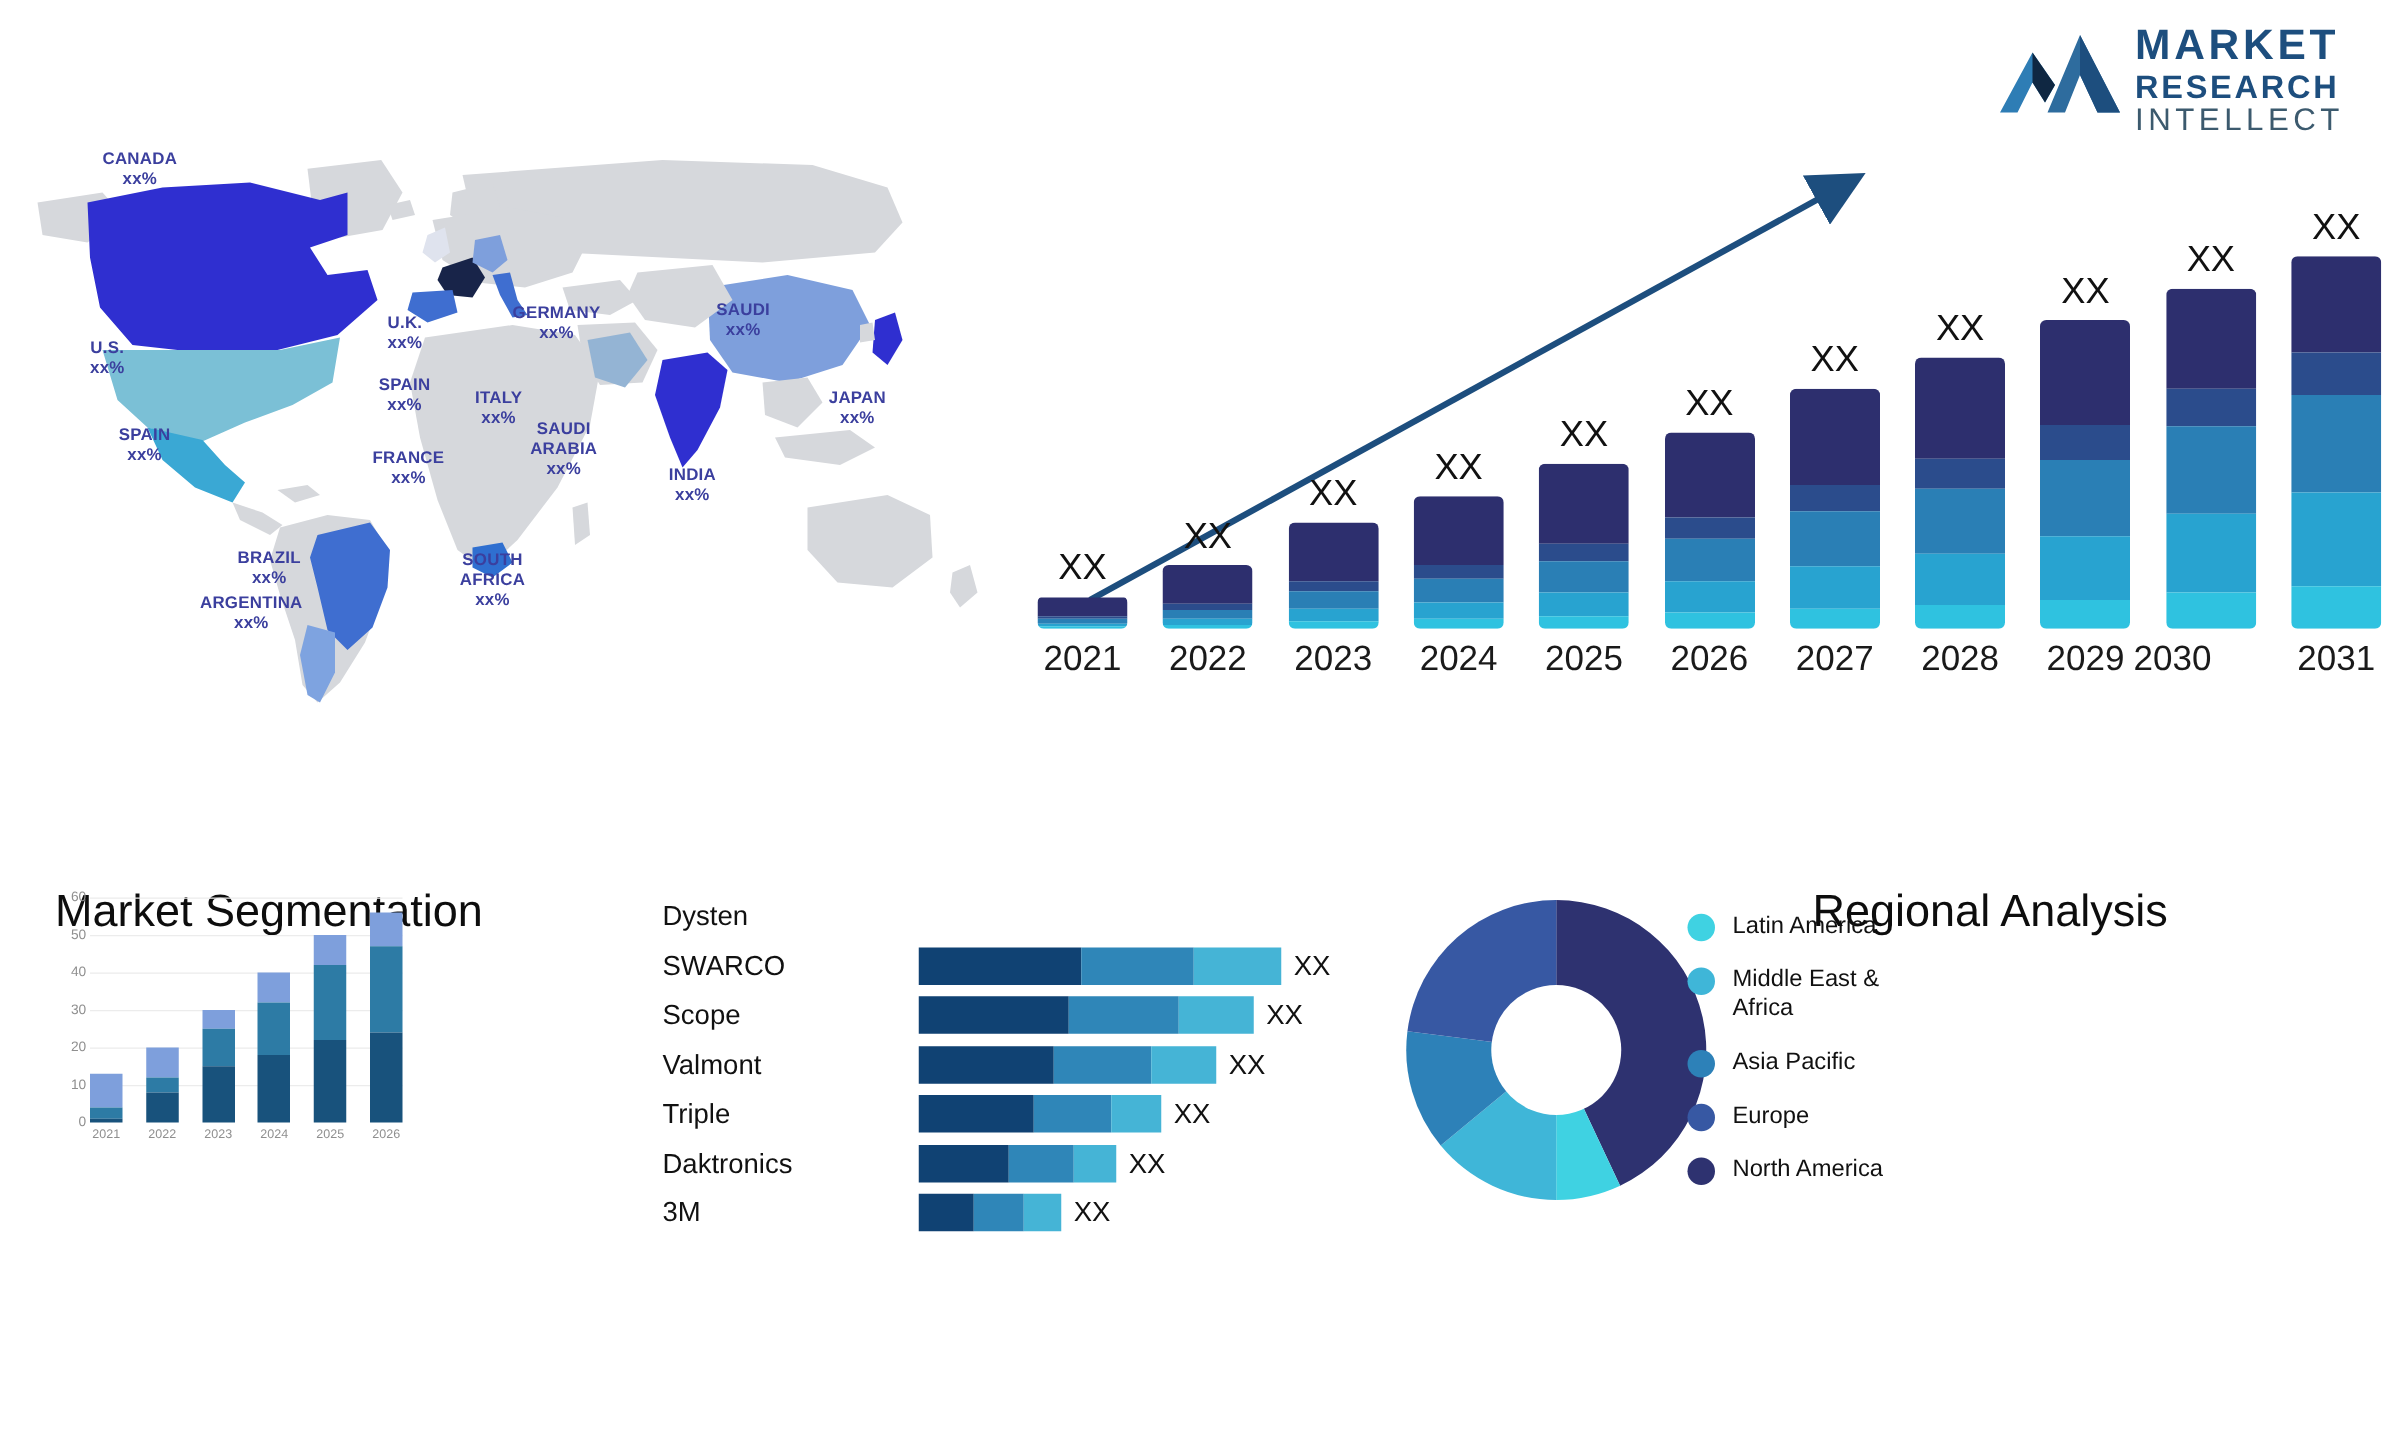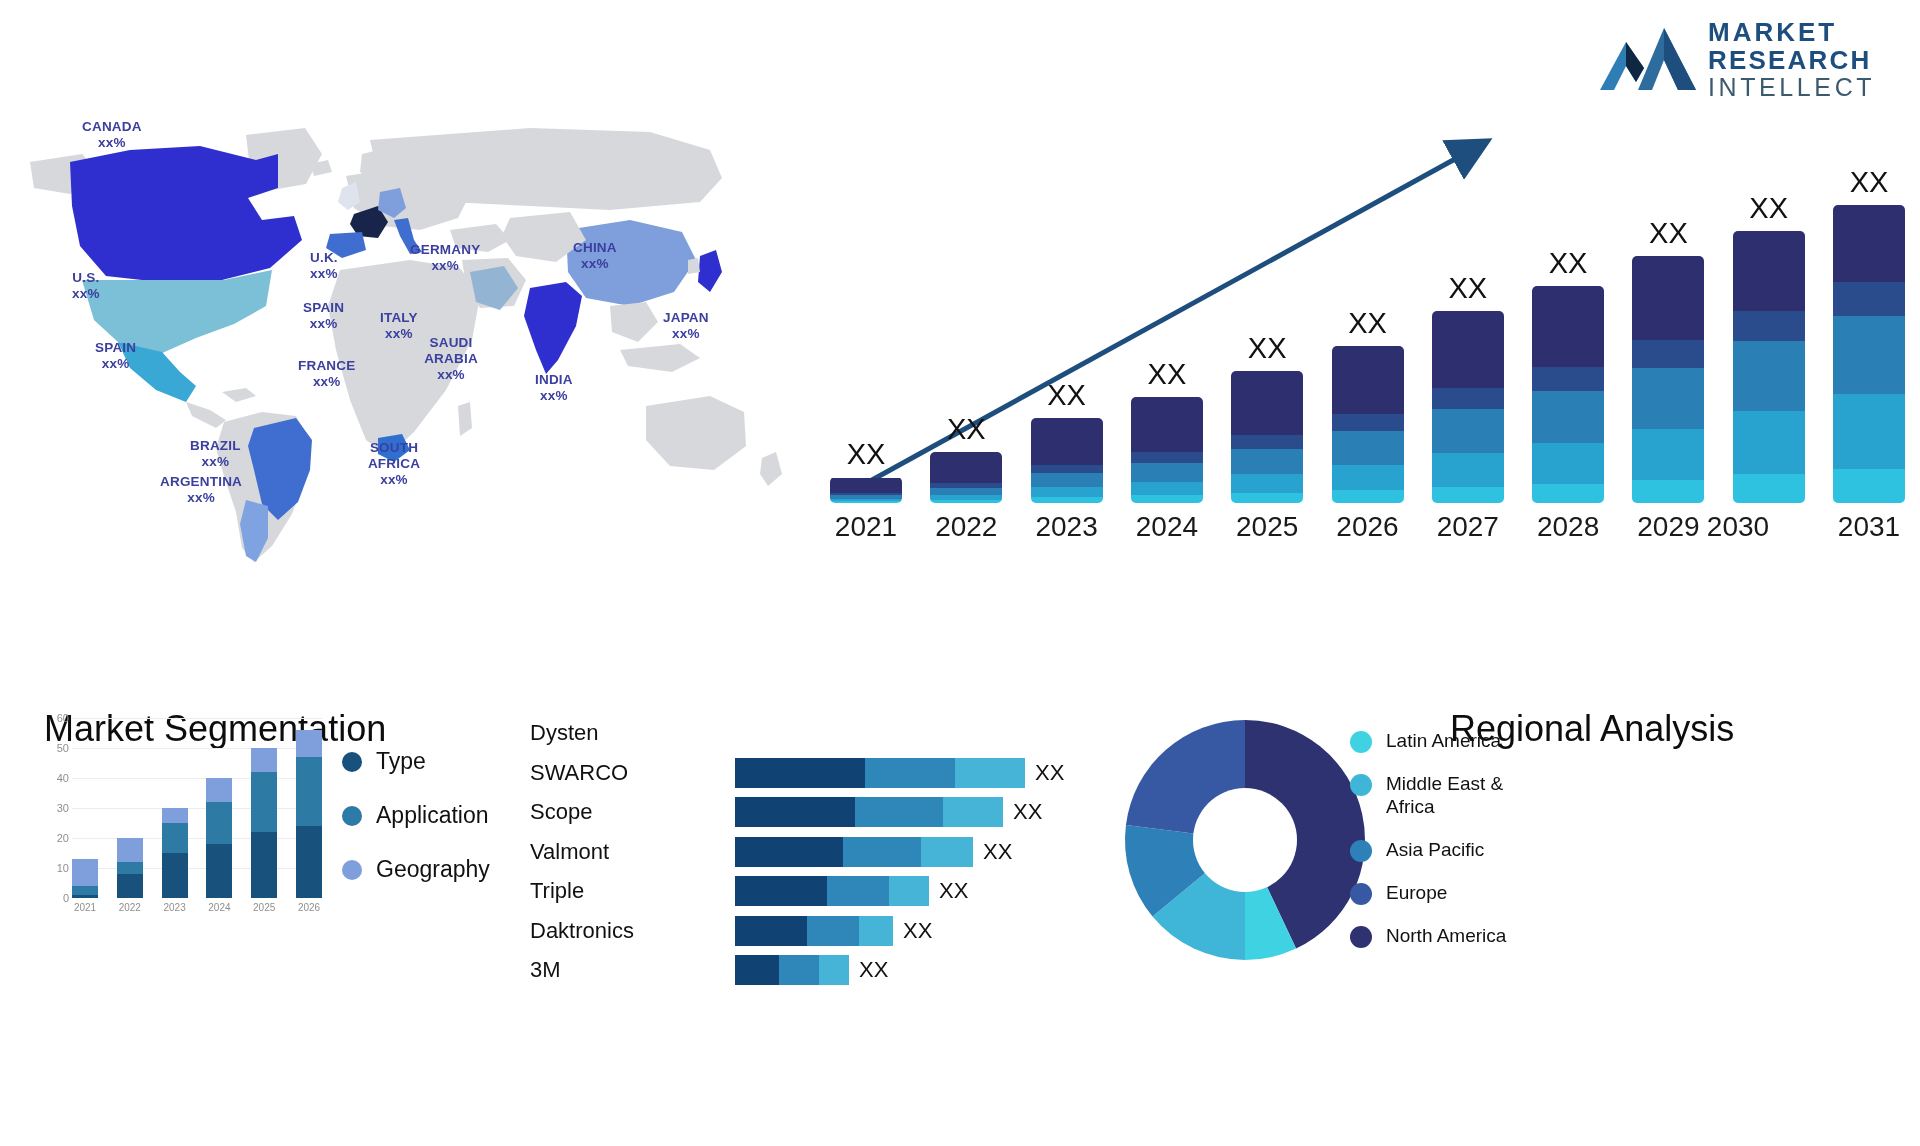--- a/index.html
+++ b/index.html
@@ -15,21 +15,21 @@
   
   .header{position:absolute;left:0;top:0;width:1920px;height:120px;}
   .page-title{
     position:absolute;left:52px;top:22px;
     font-size:48px;font-weight:400;color:#000;
     letter-spacing:-0.3px;white-space:nowrap;
   }
   .logo{position:absolute;right:30px;top:14px;width:290px;height:86px;}
   .logo-mark{position:absolute;left:0;top:8px;width:100px;height:70px;}
   .logo-text{position:absolute;left:108px;top:4px;}
-  .logo-l1{font-size:26px;font-weight:bold;color:#1d4e7e;letter-spacing:3px;line-height:1.08;}
+  .logo-l1{font-size:34px;font-weight:bold;color:#1d4e7e;letter-spacing:3px;line-height:1.08;}
   .logo-l2{font-size:26px;font-weight:bold;color:#1d4e7e;letter-spacing:2.2px;line-height:1.08;}
   .logo-l3{font-size:25px;font-weight:400;color:#3c5a6e;letter-spacing:3.6px;line-height:1.1;}
 
   
   .map-wrap{position:absolute;left:10px;top:110px;width:800px;height:455px;}
   .map-svg{position:absolute;left:0;top:0;}
   .map-label{
     position:absolute;color:#3b3f9e;font-weight:bold;font-size:13.5px;
     text-align:center;line-height:1.18;letter-spacing:0.2px;
     white-space:nowrap;
@@ -239,21 +239,21 @@
       </div>
       <div class="map-label" style="left:408px;top:225px;width:66px;white-space:normal;">
         <span>SAUDI ARABIA</span>
         <span class="pct">xx%</span>
       </div>
       <div class="map-label" style="left:525px;top:262px;">
         <span>INDIA</span>
         <span class="pct">xx%</span>
       </div>
       <div class="map-label" style="left:563px;top:130px;">
-        <span>CHINA</span>
+        <span>SAUDI</span>
         <span class="pct">xx%</span>
       </div>
       <div class="map-label" style="left:653px;top:200px;">
         <span>JAPAN</span>
         <span class="pct">xx%</span>
       </div>
     </div>
   </div>
 
   <div class="topchart">
@@ -436,34 +436,20 @@
           <div class="seg-seg" style="background: rgb(126, 159, 220); height: 16%;"></div>
         </div>
         <div class="seg-xtick" style="left: 175.2px;">2025</div>
         <div class="seg-col" style="left: 224px; height: 168px;">
           <div class="seg-seg" style="background: rgb(24, 82, 124); height: 42.8571%;"></div>
           <div class="seg-seg" style="background: rgb(45, 123, 165); height: 41.0714%;"></div>
           <div class="seg-seg" style="background: rgb(126, 159, 220); height: 16.0714%;"></div>
         </div>
         <div class="seg-xtick" style="left: 220px;">2026</div>
       </div>
-    <div class="seg-legend">
-      <div class="seg-leg-item">
-        <span class="seg-dot" style="background:#18527c"></span>
-        <span class="seg-leg-label">Type</span>
-      </div>
-      <div class="seg-leg-item">
-        <span class="seg-dot" style="background:#2d7ba5"></span>
-        <span class="seg-leg-label">Application</span>
-      </div>
-      <div class="seg-leg-item">
-        <span class="seg-dot" style="background:#7e9fdc"></span>
-        <span class="seg-leg-label">Geography</span>
-      </div>
-    </div>
   </div>
 
   <div class="players" id="players">
       <div class="pl-row" style="top: 18px; left: 0px; width: 620px;">
         <div class="pl-name" style="top: 15px;">Dysten</div>
       </div>
       <div class="pl-row" style="top: 57.5px; left: 0px; width: 620px;">
         <div class="pl-name" style="top: 15px;">SWARCO</div>
         <div class="pl-bar" style="left: 205px; top: 15px; width: 290px;">
           <div class="pl-seg" style="background: rgb(16, 66, 115); width: 130px;"></div>

